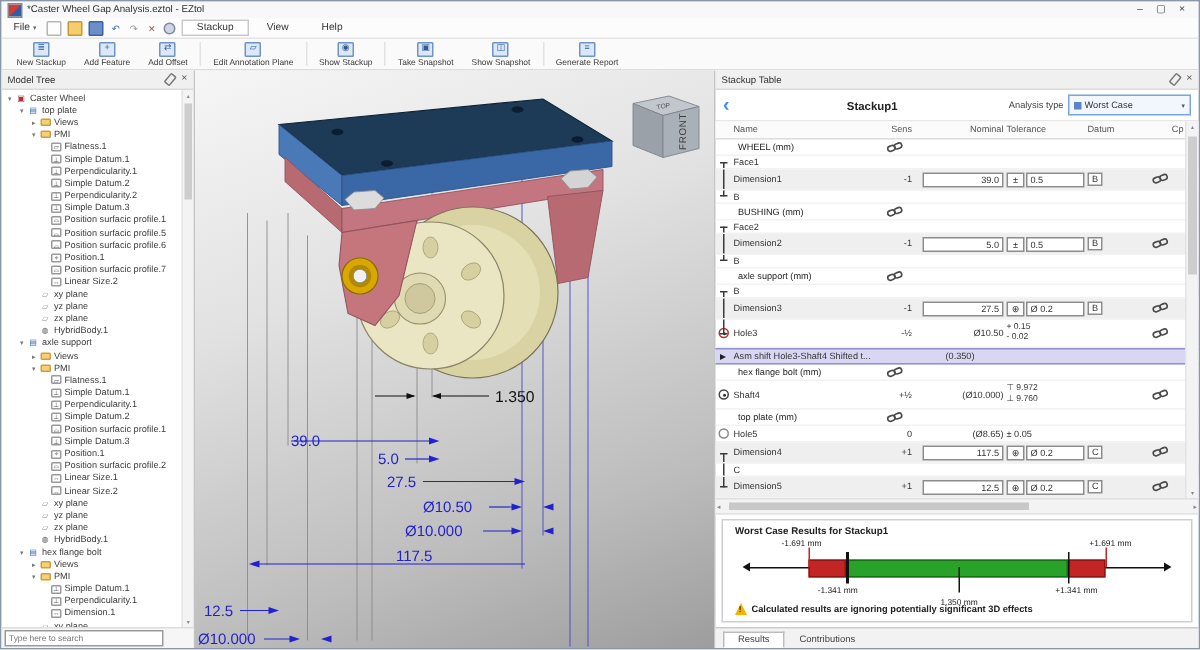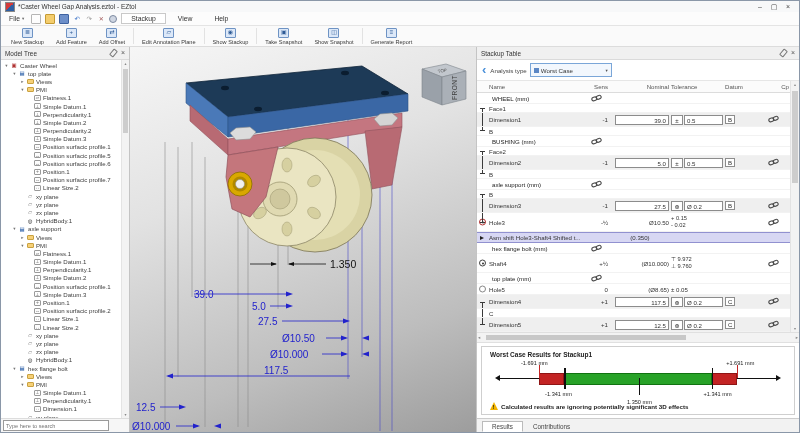--- a/index.html
+++ b/index.html
@@ -571,20 +571,21 @@
     <div id="stackup-panel">
       <div class="panel-head">
         <span>Stackup Table</span>
         <span class="sp"></span>
         <span class="pin-icon"></span>
         <span class="close-x">×</span>
       </div>
 
       <div id="stk-toolbar">
         <span id="stk-back">‹</span>
+        <span id="stk-title">Stackup1</span>
         <span id="at-label">Analysis type</span>
         <span id="at-select">
           <span class="sel-ic"></span>
           <span class="sel-tx">Worst Case</span>
           <span class="dn">▾</span>
         </span>
       </div>
 
       <div id="table-area">
         <div id="thead">

